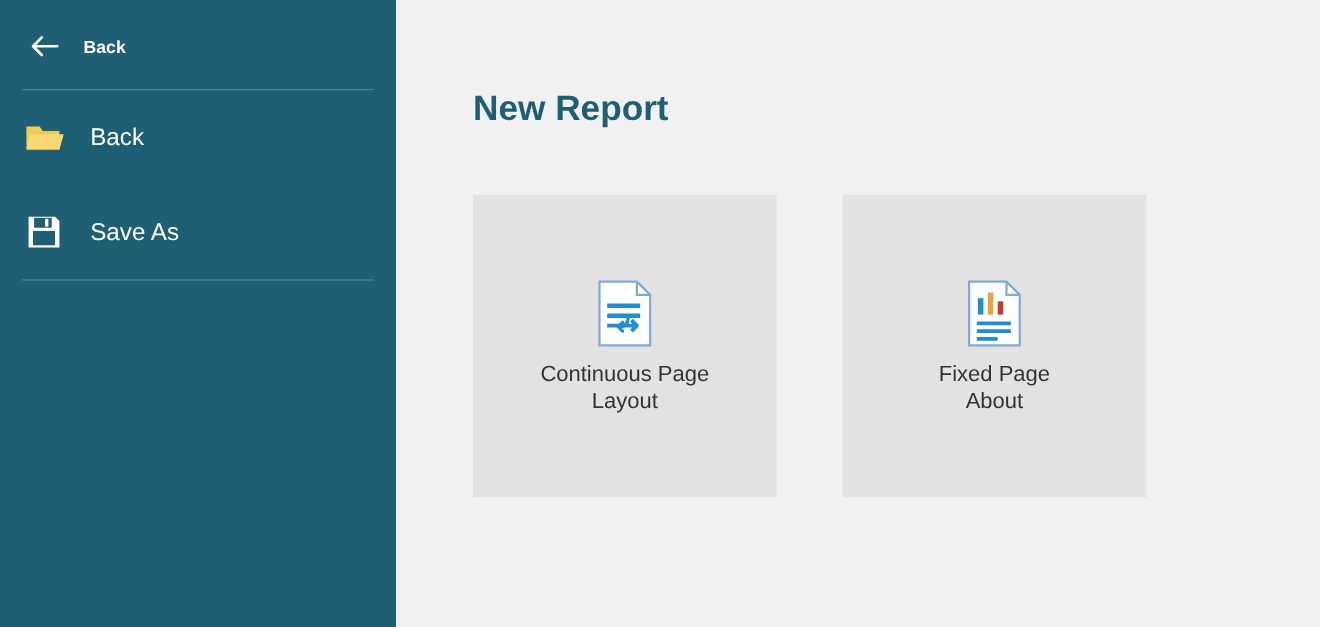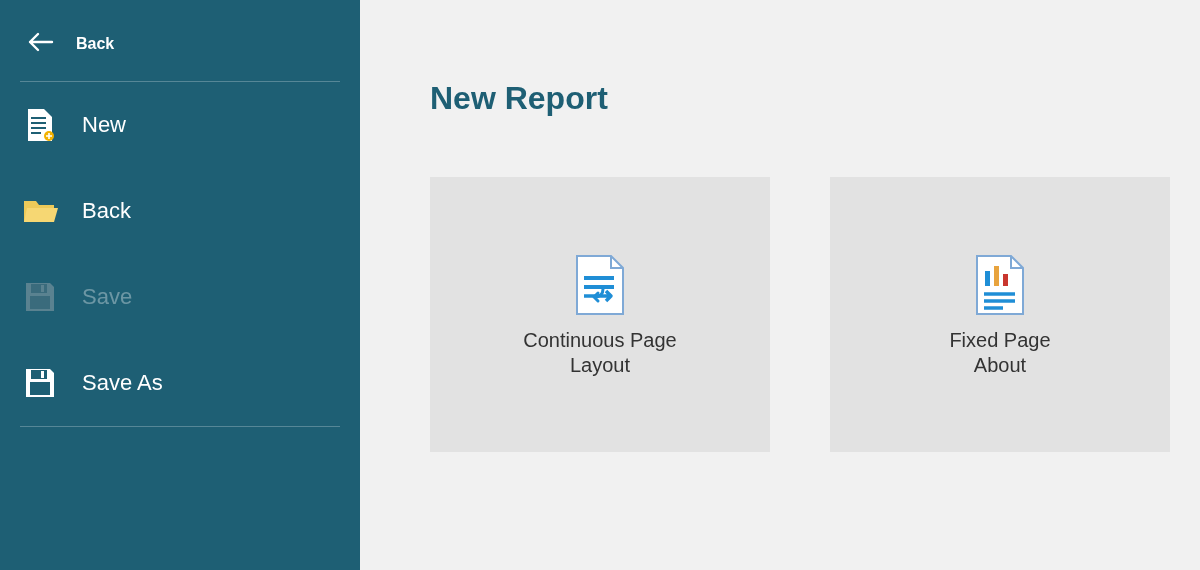--- a/index.html
+++ b/index.html
@@ -62,21 +62,21 @@
       color: #1e5f74;
       font-size: 32px;
       font-weight: 700;
       margin-bottom: 60px;
     }
     .cards {
       display: flex;
       gap: 60px;
     }
     .layout-card {
-      width: 340px;
+      width: 276px;
       height: 275px;
       background: #e2e2e2;
       display: flex;
       flex-direction: column;
       align-items: center;
       justify-content: center;
       cursor: pointer;
     }
     .layout-card .card-label {
       margin-top: 10px;
@@ -102,56 +102,31 @@
     <span class="back-arrow">
       <svg width="26" height="20" viewBox="0 0 26 20">
         <path d="M10 2 L2 10 L10 18 M2 10 H24" stroke="#fff" stroke-width="2.4" fill="none" stroke-linecap="round" stroke-linejoin="round"></path>
       </svg>
     </span>
     <span class="label">Back</span>
   </div>
 
   <div class="sidebar-divider"></div>
 
-  <div class="sidebar-item menu-row">
-    <span class="icon-slot">
-      <svg width="30" height="34" viewBox="0 0 30 34">
-        <path d="M3 1 H19 L27 9 V33 H3 Z" fill="#ffffff"></path>
-        <line x1="6" y1="10" x2="21" y2="10" stroke="#1e5f74" stroke-width="2"></line>
-        <line x1="6" y1="15" x2="21" y2="15" stroke="#1e5f74" stroke-width="2"></line>
-        <line x1="6" y1="20" x2="21" y2="20" stroke="#1e5f74" stroke-width="2"></line>
-        <line x1="6" y1="25" x2="16" y2="25" stroke="#1e5f74" stroke-width="2"></line>
-        <circle cx="24" cy="28" r="5" fill="#f3b200"></circle>
-        <path d="M24 25 V31 M21 28 H27" stroke="#fff" stroke-width="1.6"></path>
-      </svg>
-    </span>
-    <span class="label">New</span>
-  </div>
 
   <div class="sidebar-item menu-row">
     <span class="icon-slot">
       <svg width="36" height="30" viewBox="0 0 36 30">
         <path d="M2 5 H14 L17 9 H32 V26 H2 Z" fill="#edca59"></path>
         <path d="M5 12 H36 L32 26 H2 Z" fill="#f6d773"></path>
       </svg>
     </span>
     <span class="label">Back</span>
   </div>
 
-  <div class="sidebar-item menu-row disabled">
-    <span class="icon-slot">
-      <svg width="32" height="32" viewBox="0 0 32 32">
-        <path d="M2 2 H26 L30 6 V30 H2 Z" fill="#5a8290"></path>
-        <rect x="7" y="3" width="16" height="9" fill="#3a6b7c"></rect>
-        <rect x="17" y="4" width="3" height="7" fill="#5a8290"></rect>
-        <rect x="6" y="15" width="20" height="13" fill="#3a6b7c"></rect>
-      </svg>
-    </span>
-    <span class="label">Save</span>
-  </div>
 
   <div class="sidebar-item menu-row">
     <span class="icon-slot">
       <svg width="32" height="32" viewBox="0 0 32 32">
         <path d="M2 2 H26 L30 6 V30 H2 Z" fill="#ffffff"></path>
         <rect x="7" y="3" width="16" height="9" fill="#1e5f74"></rect>
         <rect x="17" y="4" width="3" height="7" fill="#ffffff"></rect>
         <rect x="6" y="15" width="20" height="13" fill="#1e5f74"></rect>
       </svg>
     </span>

